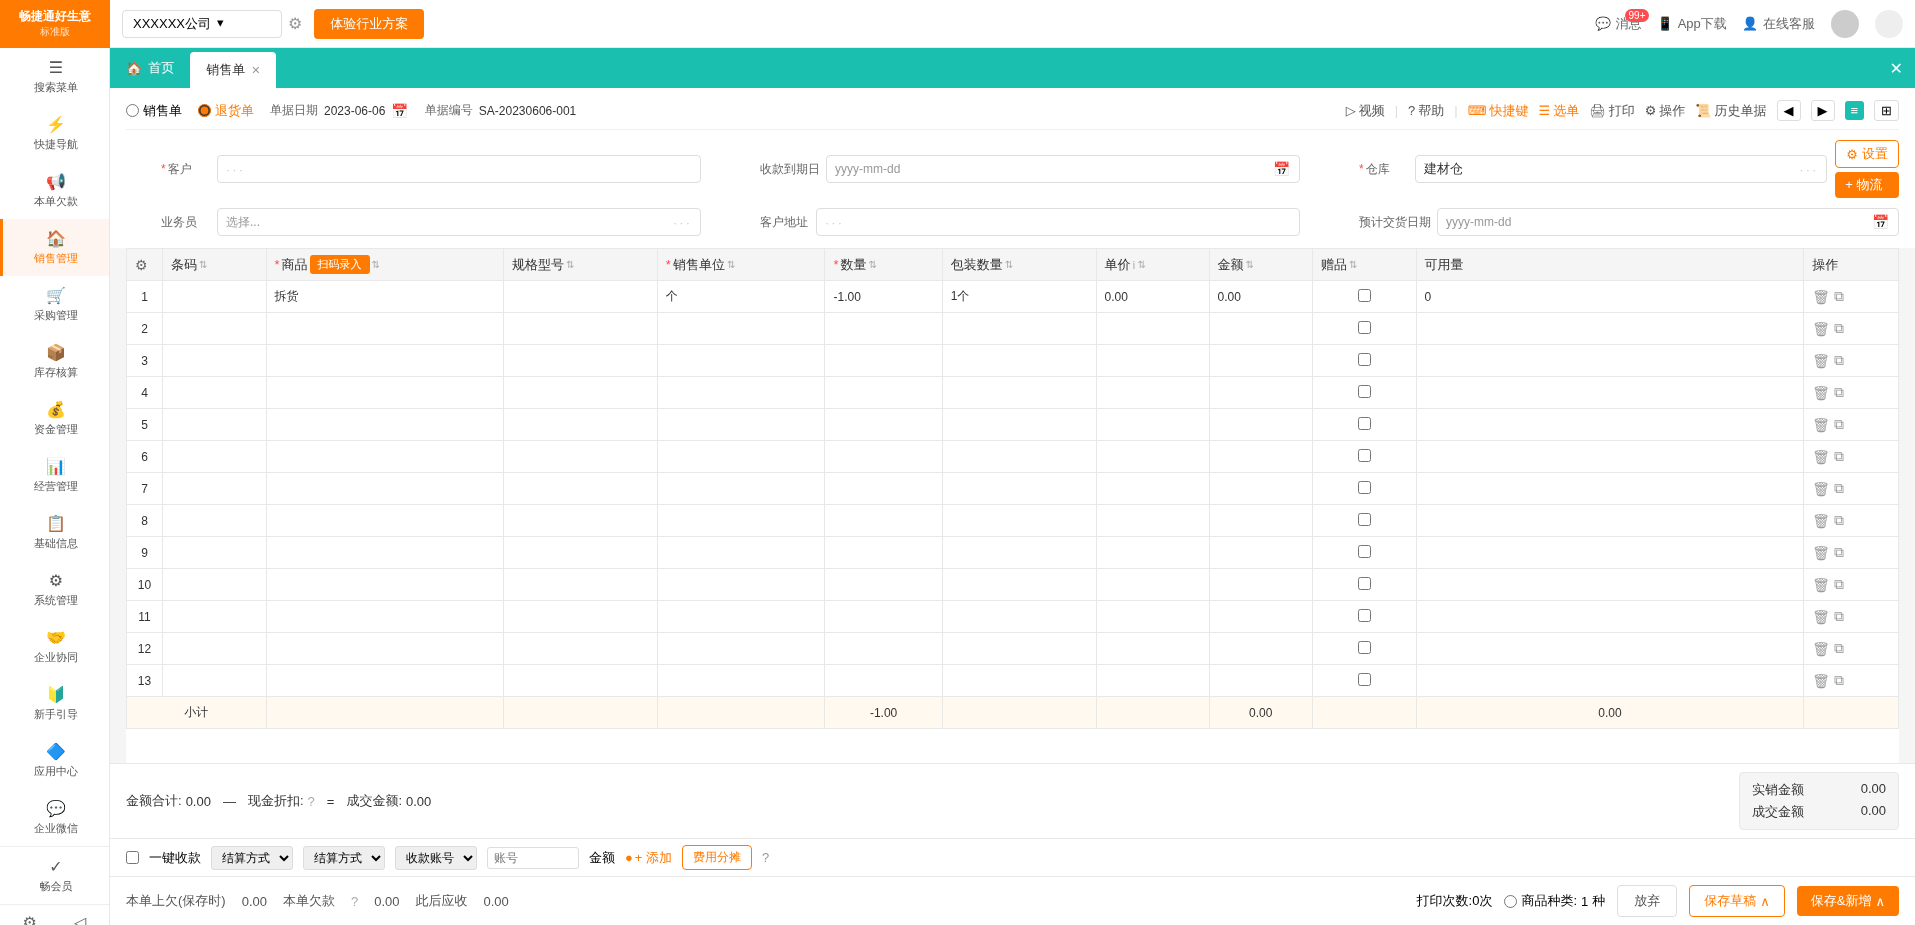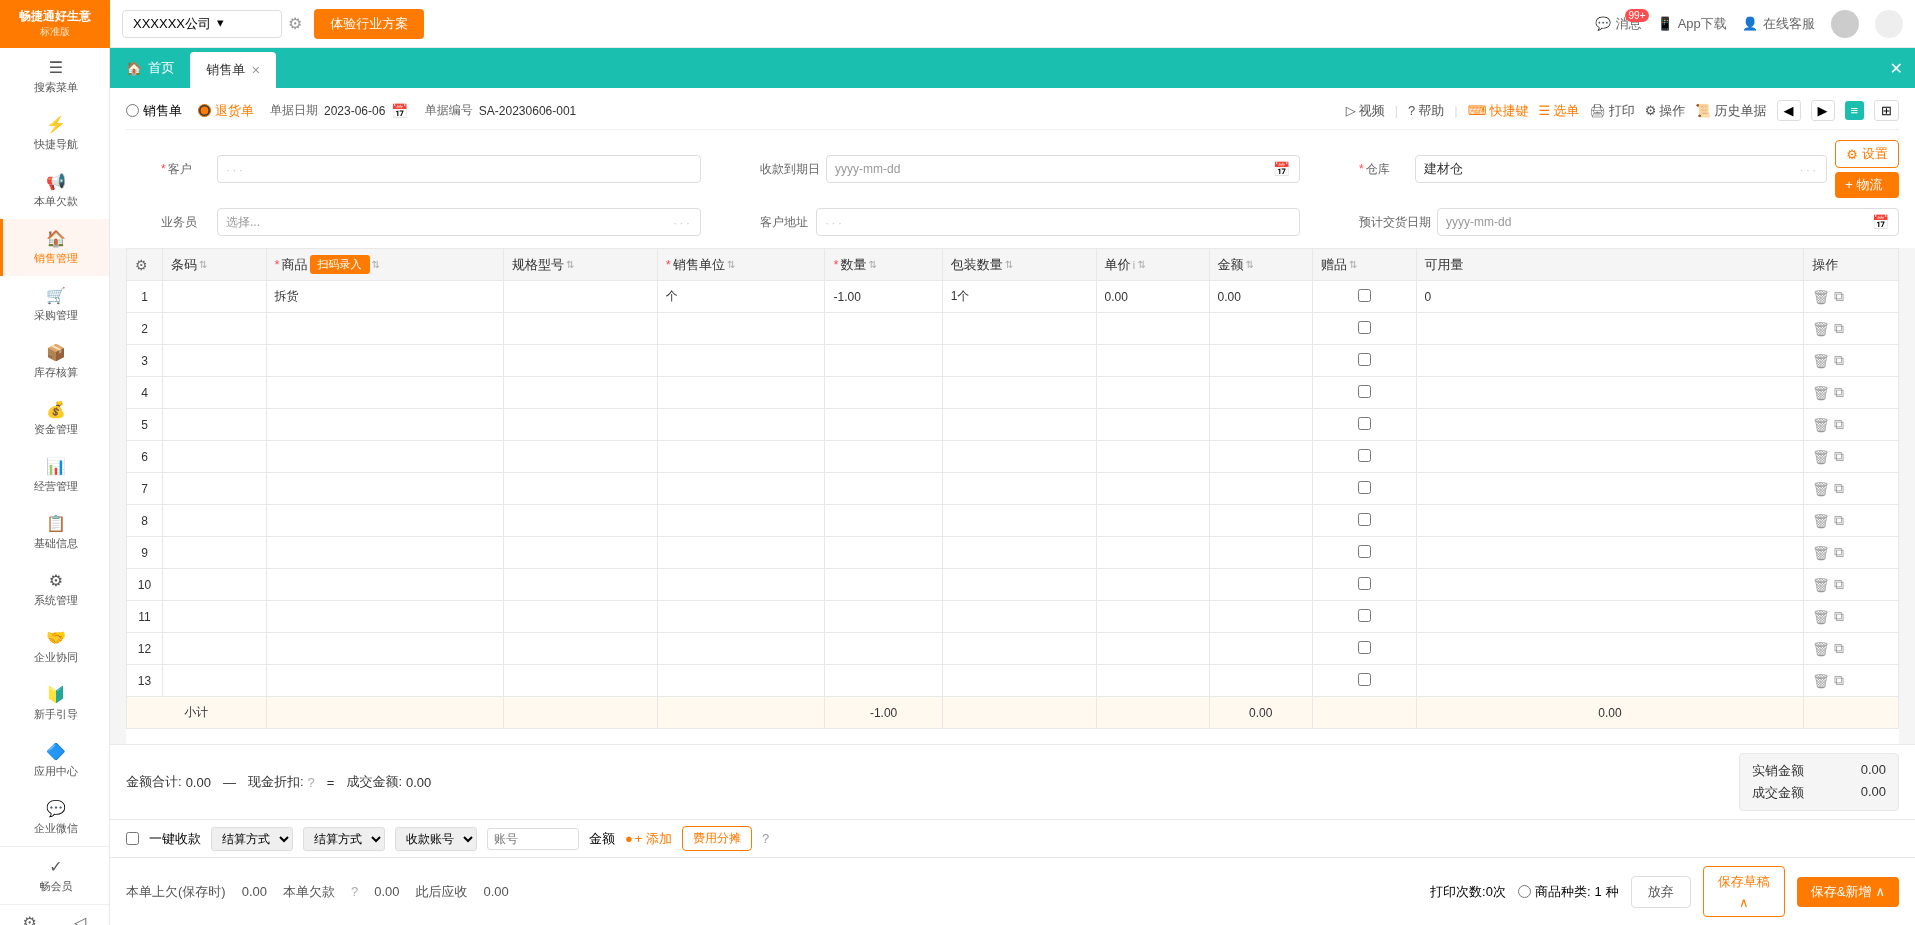--- a/index.html
+++ b/index.html
@@ -85,21 +85,21 @@
     .add-btn { background: none; border: none; color: #ff7a00; cursor: pointer; font-size: 12px; display: flex; align-items: center; gap: 2px; }
     .expense-btn { background: #fff; border: 1px solid #ff7a00; color: #ff7a00; border-radius: 4px; padding: 3px 10px; cursor: pointer; font-size: 12px; }
     .help-icon { color: #999; cursor: pointer; }
 
     
     .bottom-bar { background: #fff; padding: 8px 16px; display: flex; align-items: center; gap: 16px; border-top: 1px solid #e8e8e8; flex-shrink: 0; }
     .bottom-stat { display: flex; align-items: center; gap: 16px; font-size: 12px; color: #555; }
     .bottom-right { margin-left: auto; display: flex; align-items: center; gap: 12px; }
     .product-kind { display: flex; align-items: center; gap: 4px; font-size: 12px; cursor: pointer; }
     .abandon-btn { background: #fff; border: 1px solid #ddd; color: #555; border-radius: 4px; padding: 6px 16px; cursor: pointer; font-size: 13px; }
-    .save-draft-btn { background: #fff; border: 1px solid #ff7a00; color: #ff7a00; border-radius: 4px; padding: 6px 14px; cursor: pointer; font-size: 13px; display: flex; align-items: center; gap: 4px; flex-direction: column; }
+    .save-draft-btn { background: #fff; border: 1px solid #ff7a00; color: #ff7a00; border-radius: 4px; padding: 6px 14px; cursor: pointer; font-size: 13px; display: flex; align-items: center; gap: 4px; }
     .save-new-btn { background: #ff7a00; color: #fff; border: none; border-radius: 4px; padding: 6px 14px; cursor: pointer; font-size: 13px; display: flex; align-items: center; gap: 4px; }
 
     
     .amounts-panel { background: #f5f5f5; border: 1px solid #e8e8e8; border-radius: 4px; padding: 6px 12px; min-width: 160px; }
     .amounts-row { display: flex; justify-content: space-between; font-size: 12px; color: #333; padding: 2px 0; }
 
     .header-tools { display: flex; align-items: center; gap: 10px; margin-left: auto; }
     .tool-btn { display: flex; align-items: center; gap: 3px; font-size: 12px; color: #555; cursor: pointer; }
     .tool-btn.highlight { color: #ff7a00; }
     .tool-sep { color: #ddd; }

